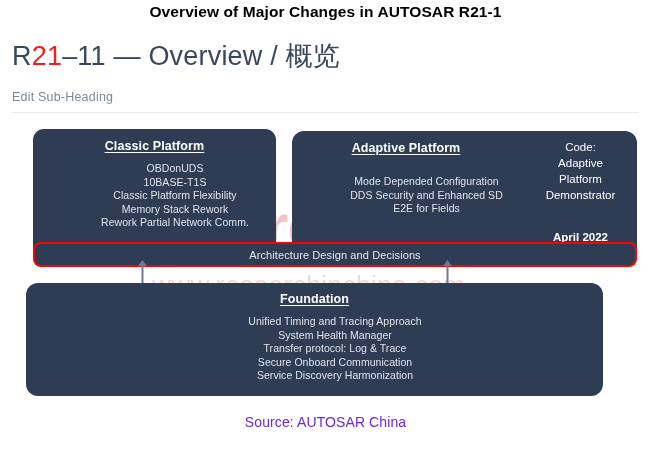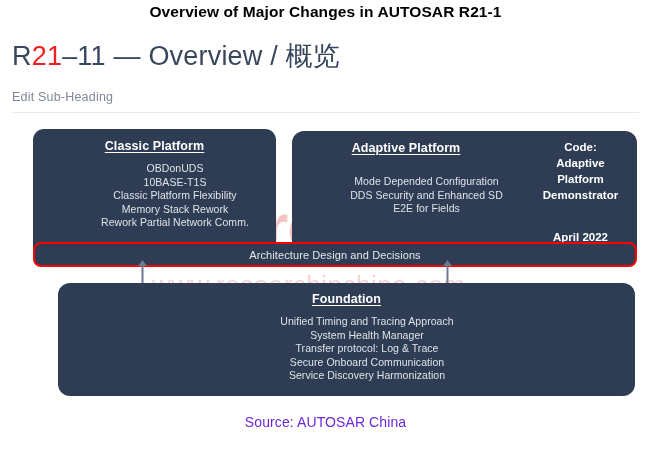--- a/index.html
+++ b/index.html
@@ -138,21 +138,21 @@
   }
   #box-adaptive .adaptive-inner .box-lines { margin-top: 20px; }
 
   .code-block {
     position: absolute;
     left: 232px;
     top: 8px;
     width: 113px;
     text-align: center;
     font-size: 11.5px;
-    font-weight: bold;
+    font-weight: normal;
     line-height: 16px;
     color: #ffffff;
   }
   .code-date {
     position: absolute;
     left: 232px;
     top: 100px;
     width: 113px;
     text-align: center;
     font-size: 11.5px;
@@ -171,21 +171,21 @@
     align-items: center;
     justify-content: center;
   }
   #box-arch .arch-label {
     font-size: 11px;
     color: #e2e6ed;
     letter-spacing: 0.1px;
   }
 
   #box-foundation {
-    left: 58px;
+    left: 26px;
     top: 283px;
     width: 577px;
     height: 113px;
     padding-top: 9px;
   }
   #box-foundation .box-lines { margin-top: 9px; }
 
   
   .arrow {
     position: absolute;

